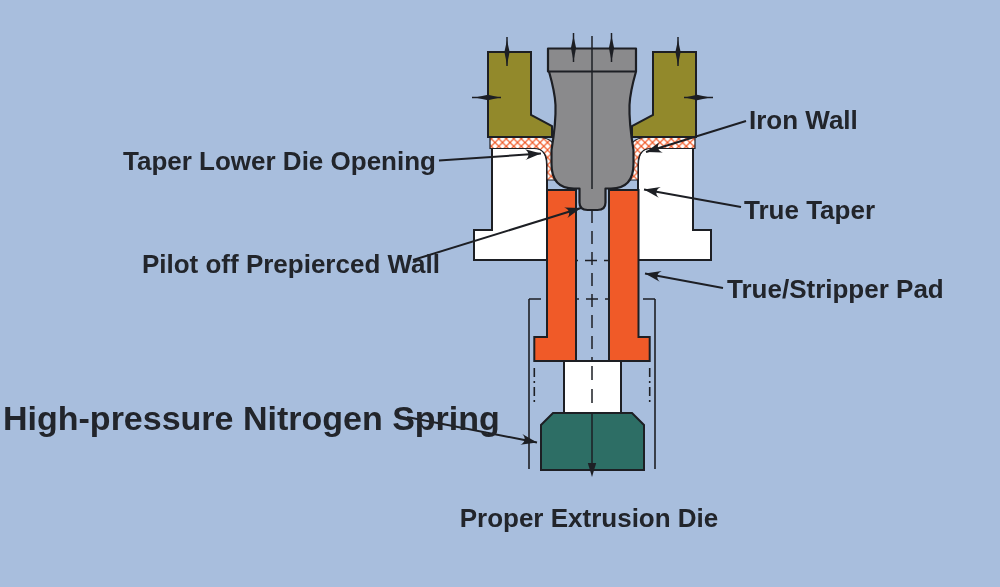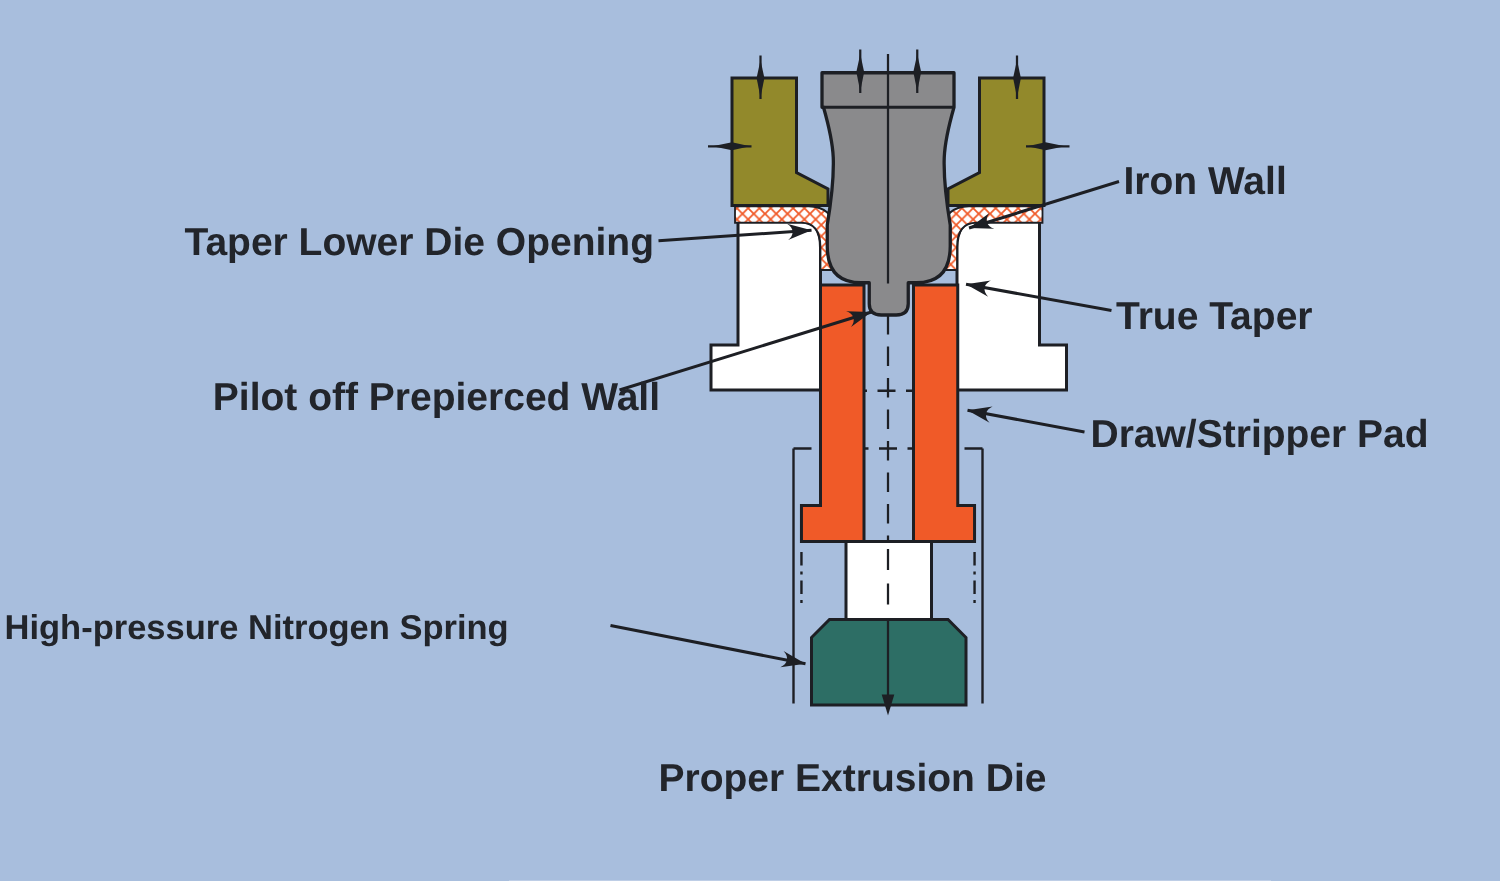--- a/index.html
+++ b/index.html
@@ -12,26 +12,27 @@
   }
   .stage svg{position:absolute;left:0;top:0;}
   .lbl{
     position:absolute;
     font-weight:bold;
     font-size:26px;
     line-height:26px;
     color:var(--text,#22252b);
     white-space:nowrap;
   }
-  .lbl.small{font-size:23px;line-height:25px;}
+  .lbl.small{font-size:34px;line-height:25px;}
   .caption{
     position:absolute;
     font-weight:bold;
     font-size:26px;
     color:var(--text,#22252b);
+    text-align:center;
     width:300px;
     white-space:nowrap;
   }
   
   .outl{stroke:var(--line,#1d1f24);stroke-width:2;fill:none;}
   .f-olive{fill:var(--olive,#92892b);stroke:var(--line,#1d1f24);stroke-width:2;}
   .f-gray{fill:var(--gray,#8a8a8c);stroke:var(--line,#1d1f24);stroke-width:2.2;stroke-linejoin:round;}
   .f-white{fill:var(--white,#ffffff);stroke:var(--line,#1d1f24);stroke-width:2;}
   .f-orange{fill:var(--orange,#f05a28);stroke:var(--line,#1d1f24);stroke-width:2;}
   .f-teal{fill:var(--teal,#2d6e65);stroke:var(--line,#1d1f24);stroke-width:2;}
@@ -128,16 +129,16 @@
       <line class="leader" marker-end="url(#ah)" x1="413" y1="260" x2="581" y2="208"></line>
       <line class="leader" marker-end="url(#ah)" x1="723" y1="288" x2="645" y2="273.5"></line>
       <line class="leader" marker-end="url(#ah)" x1="407" y1="417" x2="537" y2="442.5"></line>
     </g>
   </svg>
 
   <div class="lbl" style="right:564px;top:148px;">Taper Lower Die Opening</div>
   <div class="lbl" style="left:749px;top:107px;">Iron Wall</div>
   <div class="lbl" style="left:744px;top:197px;">True Taper</div>
   <div class="lbl" style="right:560px;top:251px;">Pilot off Prepierced Wall</div>
-  <div class="lbl" style="left:727px;top:276px;">Draw/Stripper Pad</div>
+  <div class="lbl" style="left:727px;top:276px;">True/Stripper Pad</div>
   <div class="lbl small" style="left:3px;top:406px;">High-pressure Nitrogen Spring</div>
   <div class="caption" style="left:439px;top:503px;">Proper Extrusion Die</div>
 </div>
 
 </body></html>

